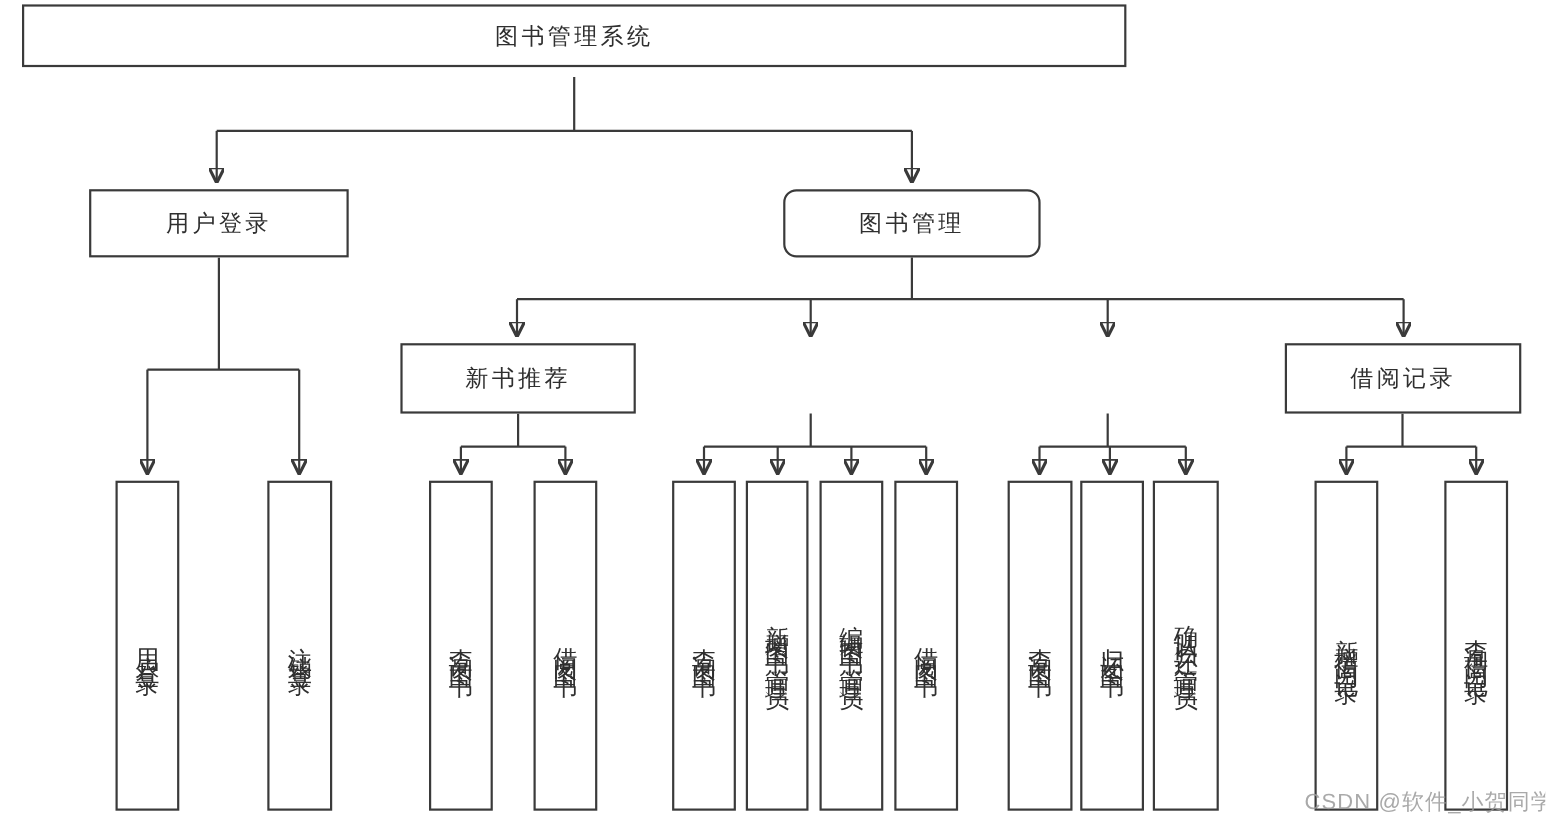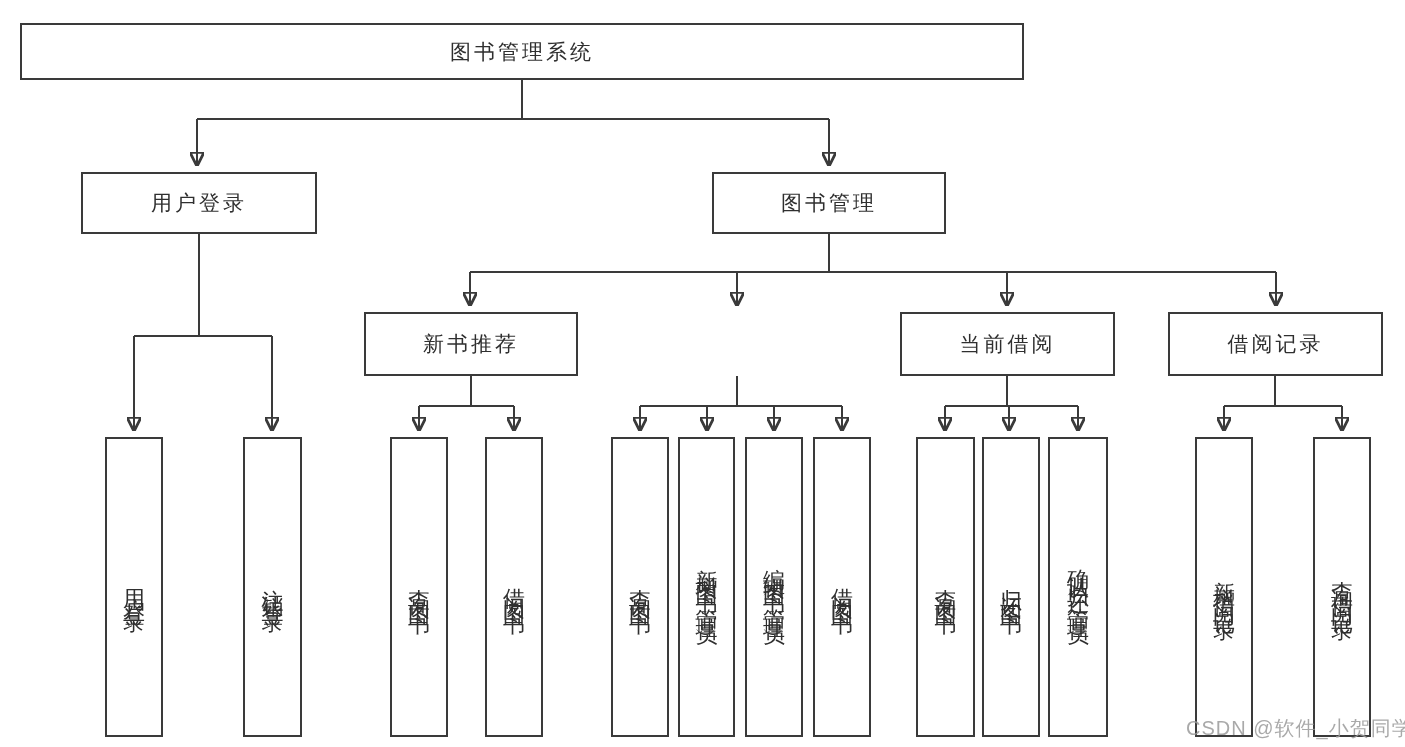--- a/index.html
+++ b/index.html
@@ -105,36 +105,33 @@
       <line x1="1078" y1="406" x2="1078" y2="430" marker-end="url(#arw)"></line>
     </g>
 
     <g>
       <path d="M1275,376 V406 M1224,406 H1342"></path>
       <line x1="1224" y1="406" x2="1224" y2="430" marker-end="url(#arw)"></line>
       <line x1="1342" y1="406" x2="1342" y2="430" marker-end="url(#arw)"></line>
     </g>
   </svg>
 
-  <div class="box" style="left:20px;top:23px;width:1004px;height:57px;">
+  <div class="box" style="left:20px;top:4px;width:1004px;height:57px;">
     <span class="hlabel">图书管理系统</span>
   </div>
 
   <div class="box" style="left:81px;top:172px;width:236px;height:62px;">
     <span class="hlabel">用户登录</span>
   </div>
-  <div class="box" style="left:712px;top:172px;width:234px;height:62px;">
+  <div class="box" style="left:712px;top:172px;width:234px;height:62px;border-radius:12px;">
     <span class="hlabel">图书管理</span>
   </div>
 
   <div class="box" style="left:364px;top:312px;width:214px;height:64px;text-align:right;">
     <span class="hlabel">新书推荐</span>
-  </div>
-  <div class="box" style="left:900px;top:312px;width:215px;height:64px;">
-    <span class="hlabel">当前借阅</span>
   </div>
   <div class="box" style="left:1168px;top:312px;width:215px;height:64px;">
     <span class="hlabel">借阅记录</span>
   </div>
 
   <div class="box" style="left:105px;top:437px;width:58px;height:300px;">
     <span class="vlabel">用户登录</span>
   </div>
   <div class="box" style="left:243px;top:437px;width:59px;height:300px;">
     <span class="vlabel">注销登录</span>

